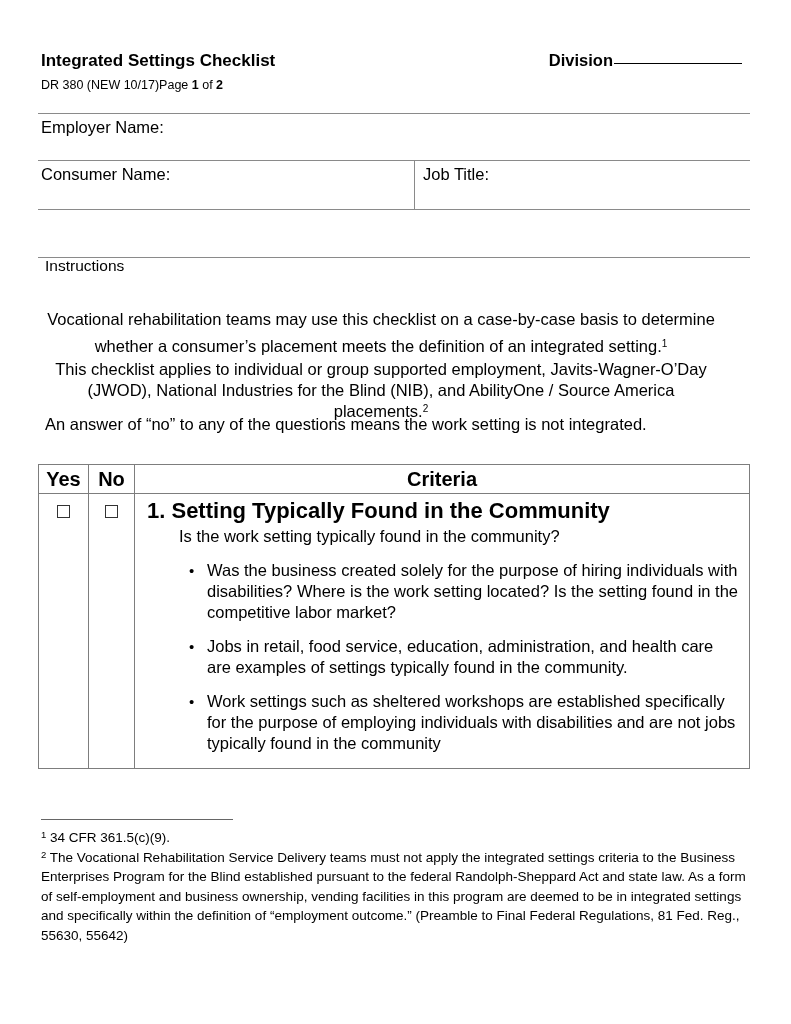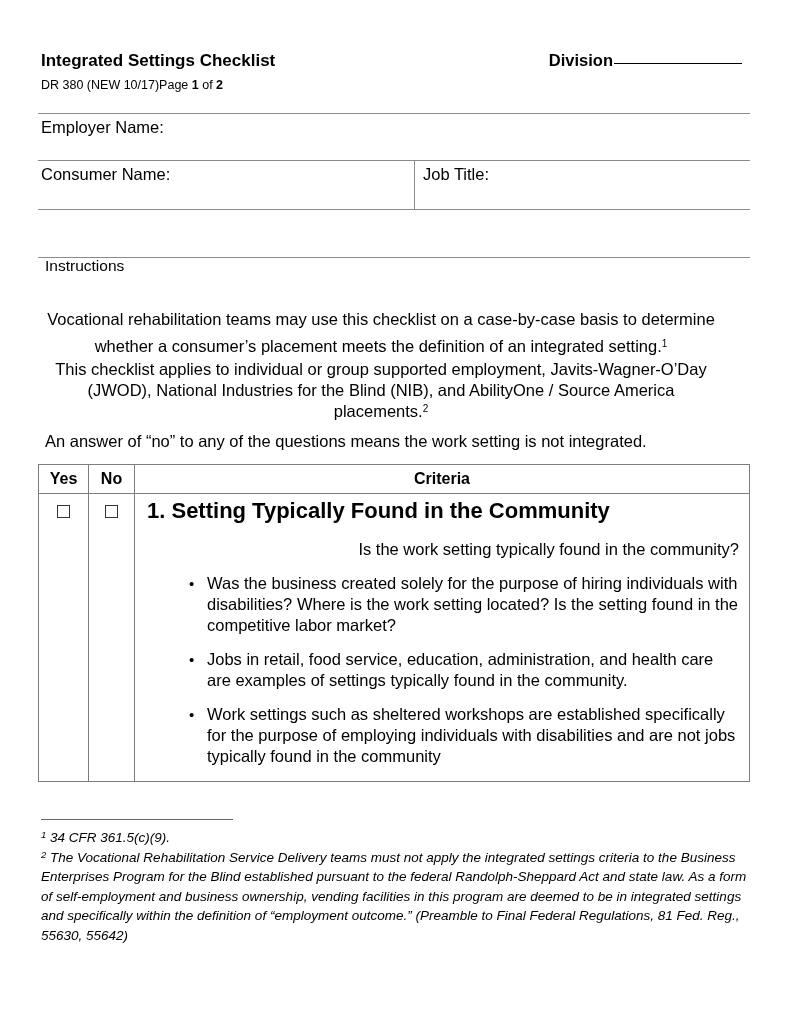--- a/index.html
+++ b/index.html
@@ -112,21 +112,21 @@
     line-height: 26.5px;
     text-align: center;
   }
   .instr-p1 .tight {
     line-height: 21px;
     display: block;
   }
   .instr-p2 {
     position: absolute;
     left: 45px;
-    top: 431px;
+    top: 414px;
     width: 700px;
     font-size: 16.5px;
     line-height: 21px;
   }
   sup {
     font-size: 10px;
     line-height: 0;
     vertical-align: 5px;
   }
 
@@ -138,21 +138,21 @@
     width: 712px;
     border-collapse: collapse;
     table-layout: fixed;
   }
   .crit-table td, .crit-table th {
     border: 1.2px solid #7d7d7d;
     padding: 0;
     vertical-align: top;
   }
   .crit-table th {
-    font-size: 16px;
+    font-size: 20px;
     font-weight: bold;
     text-align: center;
     height: 28px;
     line-height: 28px;
     padding: 0;
   }
   .col-yes { width: 49px; }
   .col-no  { width: 45px; }
 
   .cb-cell {
@@ -174,23 +174,22 @@
     font-size: 22px;
     font-weight: bold;
     line-height: 22px;
     padding-left: 2px;
     text-indent: -16px;
     margin-left: 16px;
   }
   .crit-sub {
     font-size: 16.5px;
     line-height: 22px;
-    margin-top: 16px;
+    margin-top: 3px;
     padding-left: 34px;
-    text-align: right;
   }
   .crit-bullets {
     margin: 0;
     padding: 0;
     list-style: none;
   }
   .crit-bullets li {
     font-size: 16.5px;
     line-height: 21px;
     margin-top: 13px;
@@ -214,21 +213,20 @@
     border-top: 1.3px solid #666;
     height: 0;
   }
   .footnotes {
     position: absolute;
     left: 41px;
     top: 828px;
     width: 708px;
     font-size: 13.5px;
     line-height: 19.5px;
-    font-style: italic;
   }
   .footnotes p { margin: 0; }
   .footnotes sup {
     font-size: 9.5px;
     vertical-align: 4px;
   }
 </style>
 </head>
 <body>
 

